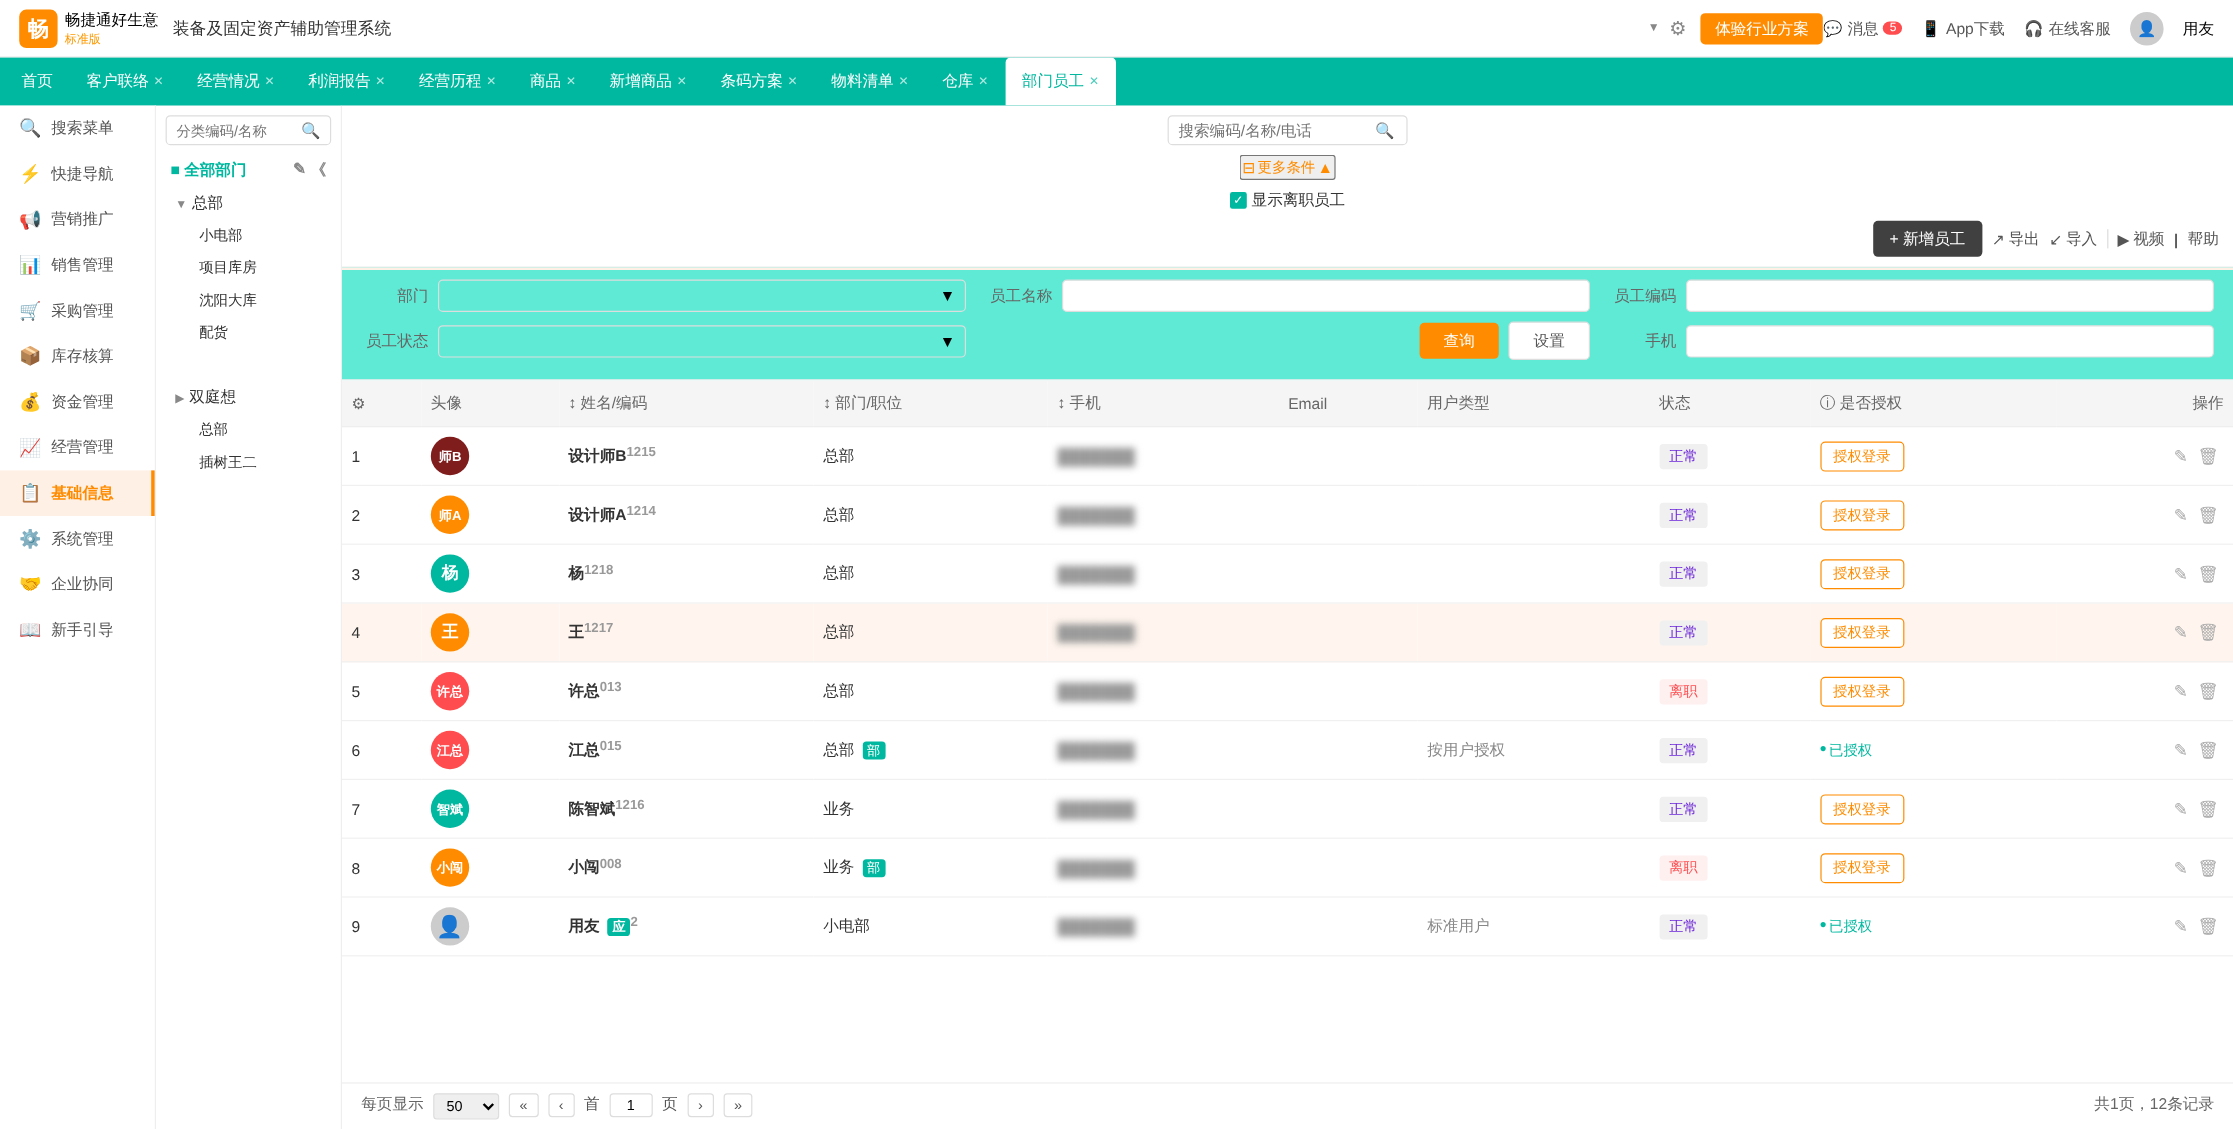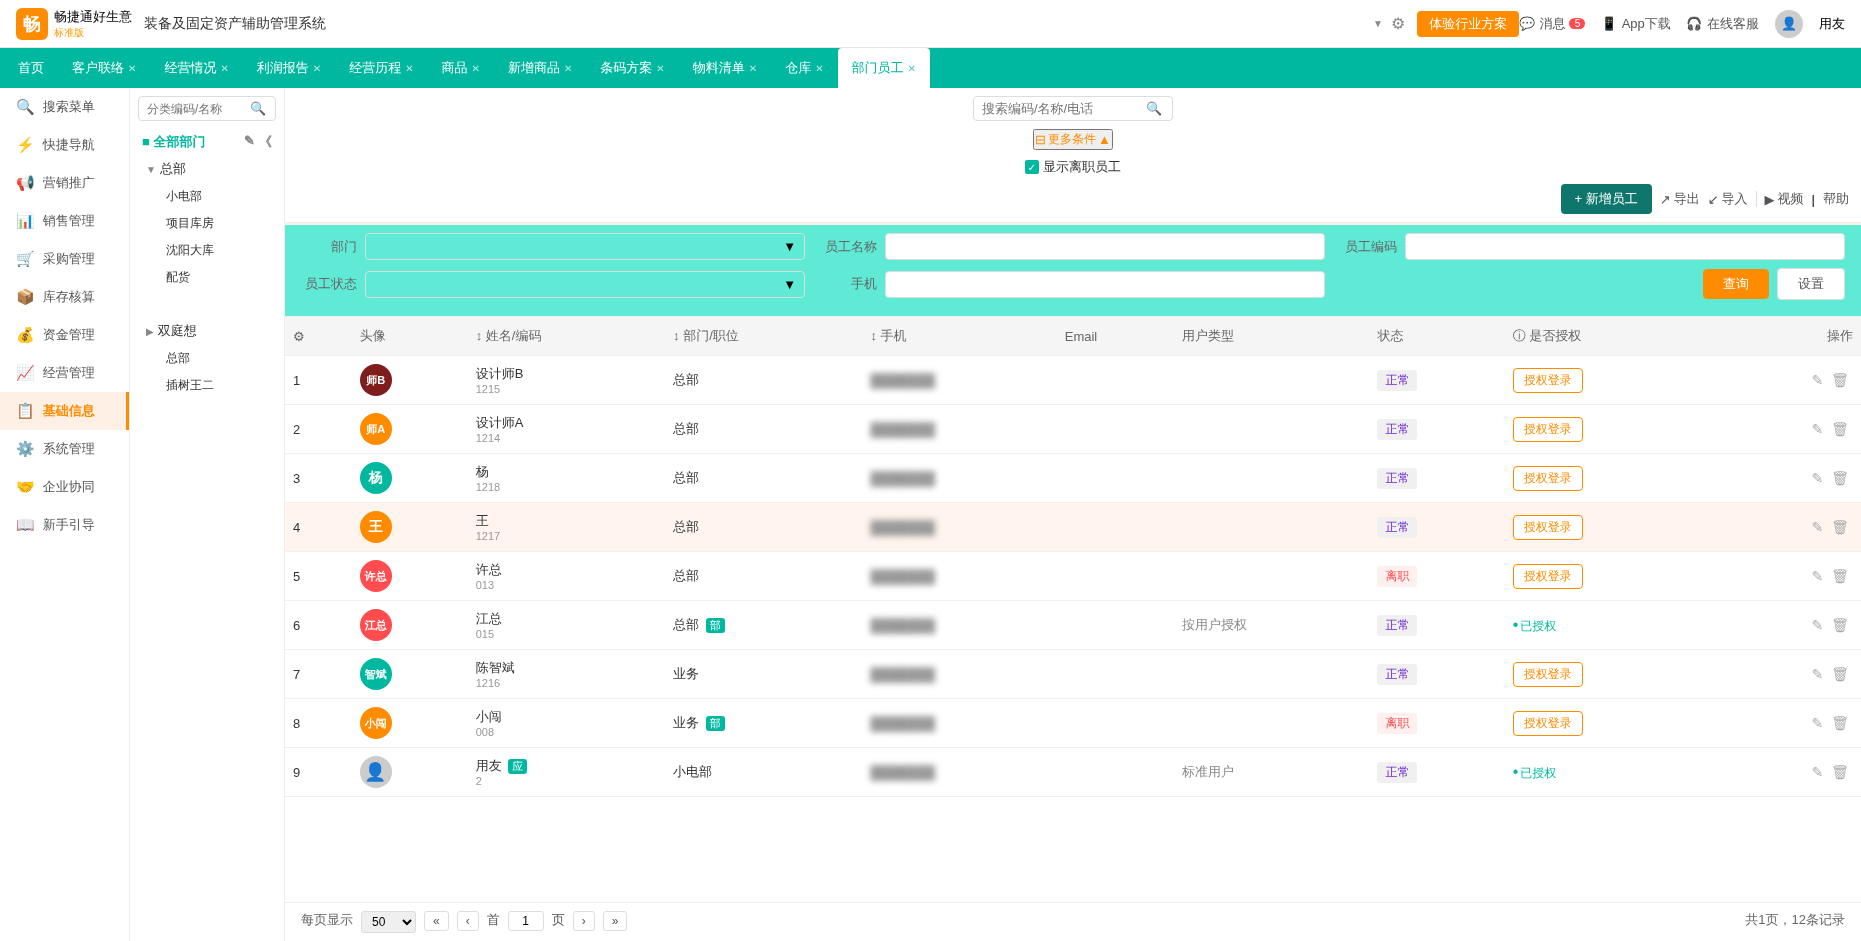--- a/index.html
+++ b/index.html
@@ -52,21 +52,21 @@
     .table-area { flex: 1; display: flex; flex-direction: column; overflow: hidden; background: #f5f5f5; }
 
     
     .search-bar { background: #fff; padding: 8px 12px; display: flex; align-items: center; gap: 8px; border-bottom: 1px solid #eee; flex-direction: column; }
     .search-input-wrap { display: flex; align-items: center; border: 1px solid #ddd; border-radius: 4px; padding: 4px 8px; gap: 4px; min-width: 200px; }
     .search-input-wrap input { border: none; outline: none; font-size: 13px; }
     .more-filter { color: #ff8c00; cursor: pointer; font-size: 12px; display: flex; align-items: center; gap: 2px; }
     .show-resigned { display: flex; align-items: center; gap: 4px; color: #333; font-size: 12px; cursor: pointer; }
     .checkbox-green { width: 14px; height: 14px; background: #00b8a0; border-radius: 2px; display: flex; align-items: center; justify-content: center; color: #fff; font-size: 10px; }
     .toolbar-right { margin-left: auto; display: flex; align-items: center; gap: 8px; }
-    .add-btn { background: #0f766e; color: #fff; border: none; border-radius: 4px; padding: 6px 14px; cursor: pointer; font-size: 13px; display: flex; align-items: center; gap: 4px; }
+    .add-btn { background: #404040; color: #fff; border: none; border-radius: 4px; padding: 6px 14px; cursor: pointer; font-size: 13px; display: flex; align-items: center; gap: 4px; }
     .icon-btn { background: none; border: none; cursor: pointer; color: #555; font-size: 13px; display: flex; align-items: center; gap: 3px; }
     .divider-v { width: 1px; height: 16px; background: #ddd; }
 
     
     .filter-row { background: #5eead4; padding: 8px 16px; border-bottom: 1px solid #eee; border-top: 2px solid #fff0e6; }
     .filter-grid { display: grid; grid-template-columns: 1fr 1fr 1fr; gap: 8px 16px; align-items: center; margin-bottom: 8px; }
     .filter-item { display: flex; align-items: center; gap: 8px; }
     .filter-label { color: #666; font-size: 13px; white-space: nowrap; min-width: 56px; text-align: right; }
     .filter-input { flex: 1; border: 1px solid #ddd; border-radius: 4px; padding: 5px 8px; font-size: 13px; outline: none; }
     .filter-select-wrap { flex: 1; border: 1px solid #ddd; border-radius: 4px; padding: 5px 8px; font-size: 13px; display: flex; align-items: center; justify-content: space-between; cursor: pointer; }
@@ -80,21 +80,21 @@
     th { padding: 10px 8px; text-align: left; color: #666; font-weight: normal; font-size: 13px; border-bottom: 1px solid #eee; white-space: nowrap; }
     td { padding: 8px 8px; border-bottom: 1px solid #f0f0f0; color: #333; font-size: 13px; vertical-align: middle; }
     tr.highlight { background: #fff5ee; }
     .avatar-circle { width: 32px; height: 32px; border-radius: 50%; display: flex; align-items: center; justify-content: center; color: #fff; font-size: 13px; font-weight: bold; }
     .status-normal { display: inline-block; background: #f0f0f0; color: #6d28d9; border-radius: 3px; padding: 2px 8px; font-size: 12px; }
     .status-resigned { display: inline-block; background: #fff0f0; color: #ff4d4f; border-radius: 3px; padding: 2px 8px; font-size: 12px; }
     .auth-btn { border: 1px solid #ff8c00; color: #ff8c00; background: #fff; border-radius: 4px; padding: 3px 10px; cursor: pointer; font-size: 12px; white-space: nowrap; }
     .authed { color: #00b8a0; font-size: 12px; }
     .dot-authed { color: #00b8a0; font-size: 16px; margin-right: 2px; }
     .op-btn { background: none; border: none; cursor: pointer; color: #aaa; font-size: 14px; padding: 2px 4px; }
-    .name-code { display: flex; flex-direction: column; }
+    .name-code { display: flex; flex-direction: row; font-weight: bold; }
     .name-code .name { font-size: 13px; color: #333; }
     .name-code .code { font-size: 11px; color: #999; }
     .blurred { filter: blur(3px); color: #999; display: inline-block; }
     .dept-badge { display: inline-block; background: #00b8a0; color: #fff; border-radius: 3px; padding: 0 4px; font-size: 11px; margin-left: 3px; }
 
     
     .table-footer { background: #fff; border-top: 1px solid #eee; padding: 8px 16px; display: flex; align-items: flex-start; gap: 8px; font-size: 13px; color: #555; }
     .page-size-label { color: #666; }
     .page-size-select { border: 1px solid #ddd; border-radius: 3px; padding: 2px 6px; font-size: 12px; }
     .page-btn { background: none; border: 1px solid #ddd; border-radius: 3px; padding: 2px 8px; cursor: pointer; color: #555; font-size: 12px; }
@@ -282,27 +282,27 @@
             <span class="filter-label">员工编码</span>
             <input class="filter-input" type="text" style="">
           </div>
           <div class="filter-item">
             <span class="filter-label">员工状态</span>
             <div class="filter-select-wrap">
               <span></span>
               <span>▼</span>
             </div>
           </div>
+          <div class="filter-item" style="justify-content:flex-end; gap:8px;">
+            <button class="query-btn">查询</button>
+            <button class="reset-btn">设置</button>
+          </div>
           <div class="filter-item">
             <span class="filter-label">手机</span>
             <input class="filter-input" type="text" style="">
-          </div>
-          <div class="filter-item" style="justify-content:flex-end; gap:8px;">
-            <button class="query-btn">查询</button>
-            <button class="reset-btn">设置</button>
           </div>
         </div>
       </div>
 
       <div class="table-wrap">
         <table>
           <thead>
             <tr>
               <th>⚙</th>
               <th>头像</th>

